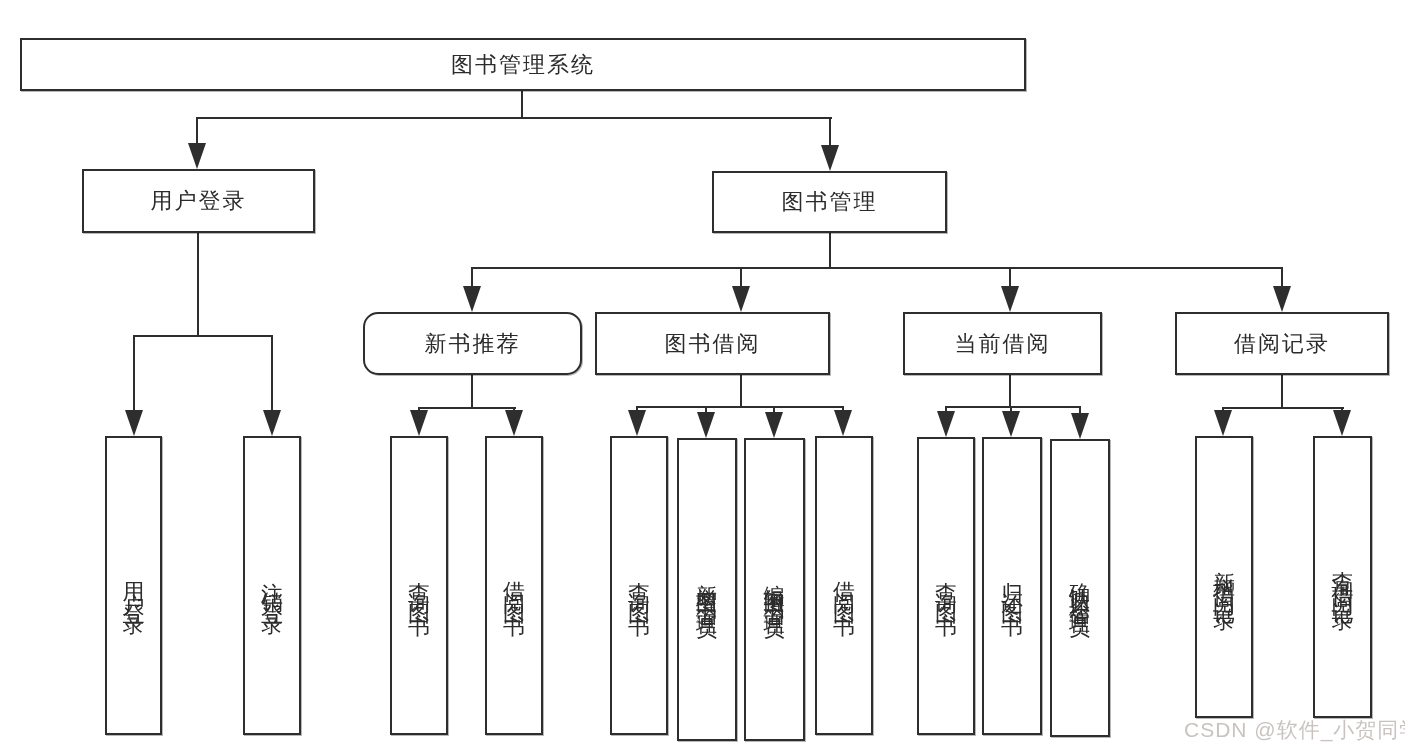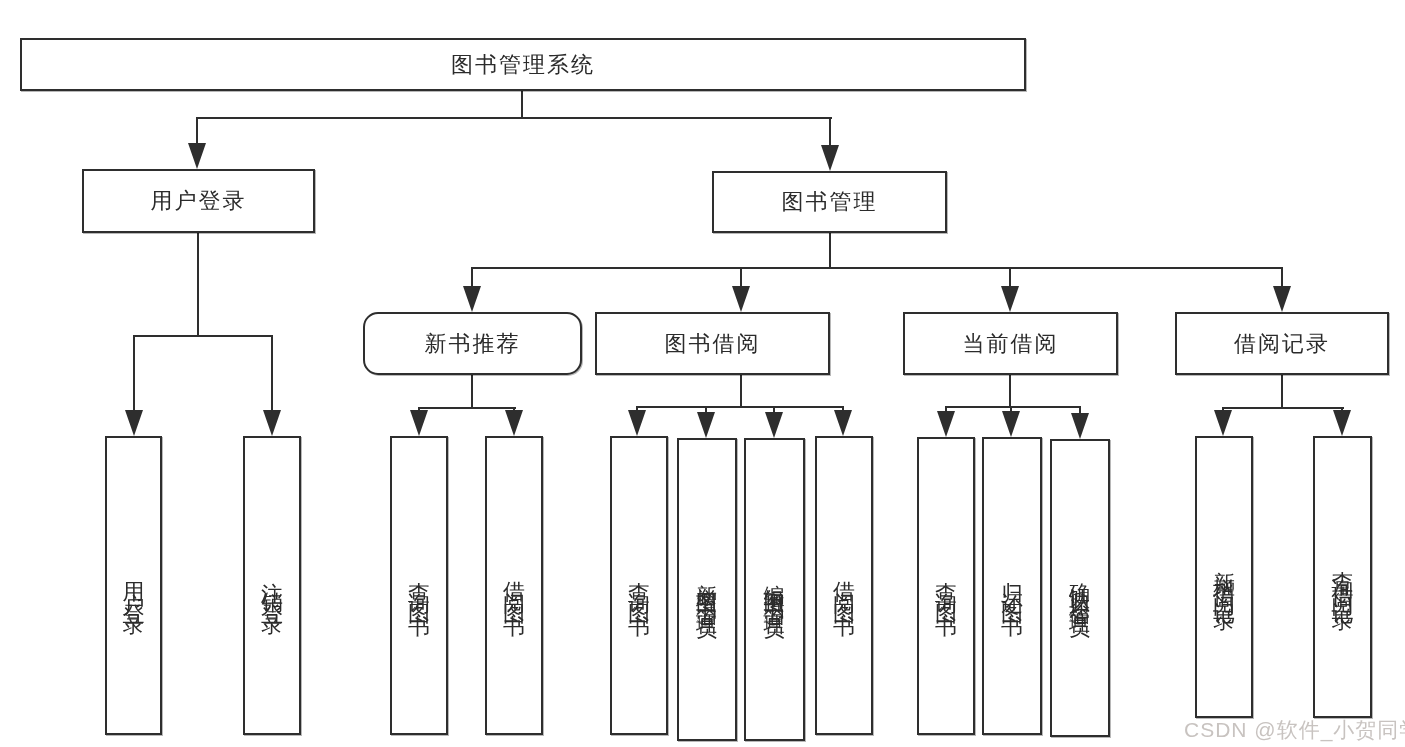--- a/index.html
+++ b/index.html
@@ -113,21 +113,21 @@
   <div class="box" style="left:712px;top:171px;width:235px;height:62px;">
     <span>图书管理</span>
   </div>
 
   <div class="box" style="left:363px;top:312px;width:219px;height:63px;border-radius:15px;">
     <span>新书推荐</span>
   </div>
   <div class="box" style="left:595px;top:312px;width:235px;height:63px;">
     <span>图书借阅</span>
   </div>
-  <div class="box" style="left:903px;top:312px;width:215px;height:63px;">
+  <div class="box" style="left:903px;top:312px;width:199px;height:63px;">
     <span>当前借阅</span>
   </div>
   <div class="box" style="left:1175px;top:312px;width:214px;height:63px;">
     <span>借阅记录</span>
   </div>
 
   <div class="box vbox" style="left:105px;top:436px;width:57px;height:299px;">
     <span>用户登录</span>
   </div>
   <div class="box vbox" style="left:243px;top:436px;width:58px;height:299px;">

